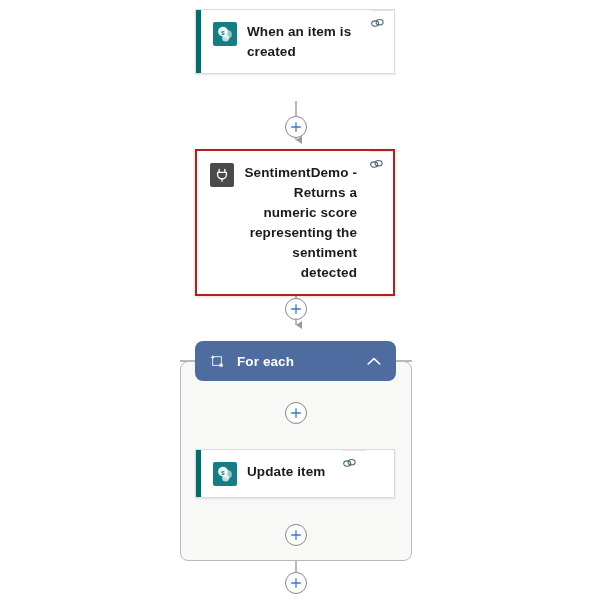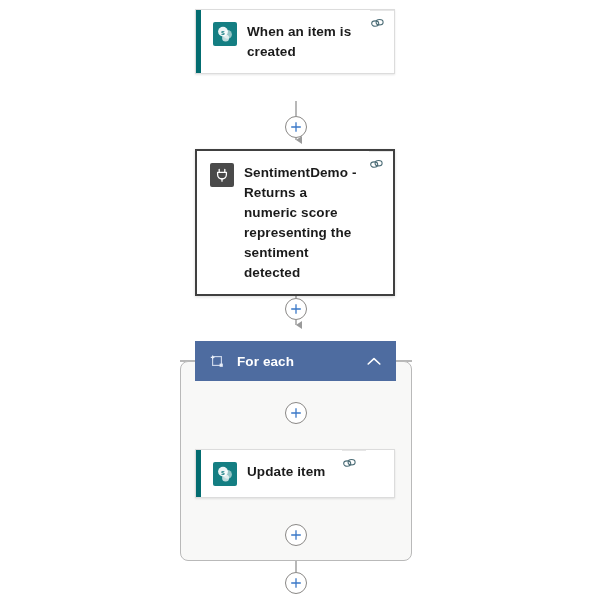--- a/index.html
+++ b/index.html
@@ -33,22 +33,23 @@
     display: flex;
     flex-direction: row;
   }
   .card .accent {
     position: absolute;
     left: 0; top: 0; bottom: 0;
     width: 5px;
     background: #036c70;
   }
   .card.selected {
-    border: 2px solid #404040;
+    border: 2px solid #b91c1c;
     box-shadow: 0 1px 3px rgba(0,0,0,0.14);
+    text-align: right;
   }
   .card-body {
     display: flex;
     align-items: flex-start;
     padding: 11px 12px 11px 17px;
     min-height: 40px;
     box-sizing: border-box;
   }
   .card.selected .card-body { padding-left: 13px; }
   .card-icon {
@@ -93,20 +94,21 @@
     box-sizing: border-box;
   }
   .scope-header {
     position: absolute;
     background: #4e6ca0;
     color: #ffffff;
     box-sizing: border-box;
     display: flex;
     align-items: center;
     padding: 0 12px 0 14px;
+    border-radius: 8px;
   }
   .scope-header .scope-icon {
     width: 16px; height: 16px;
     flex: 0 0 16px;
     margin-right: 12px;
     display: flex; align-items: center; justify-content: center;
   }
   .scope-title {
     font-size: 13.5px;
     font-weight: 700;

